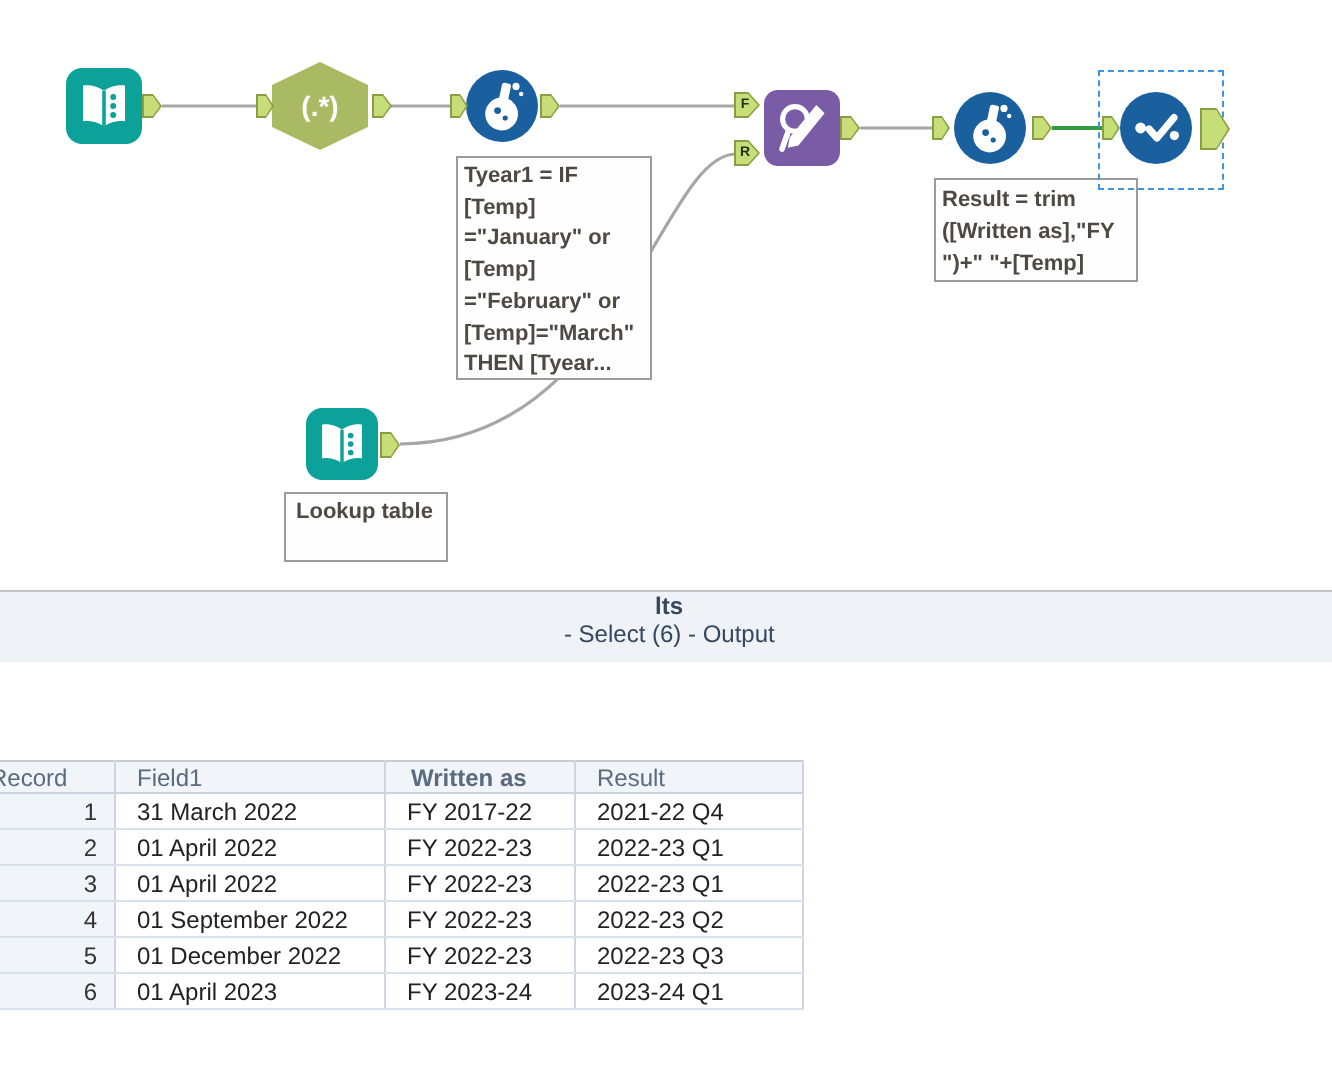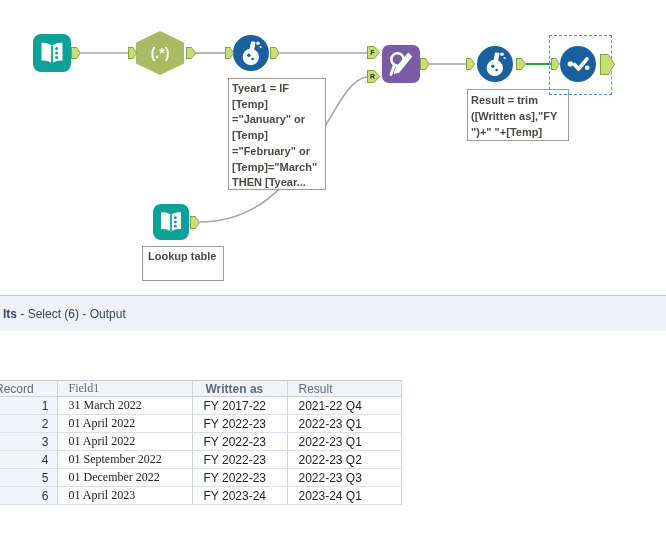--- a/index.html
+++ b/index.html
@@ -23,36 +23,36 @@
           display:flex;align-items:center;justify-content:center;
           font-size:7px;font-weight:bold;color:#1E3317;padding-right:2px;box-sizing:border-box;}
   .ann{position:absolute;z-index:2;background:#FEFEFE;border:1px solid #9B9B9B;
        font-size:11px;font-weight:bold;color:#4E4943;line-height:15.7px;
        padding:2px 3px;white-space:pre-line;box-sizing:border-box;}
   #sel-rect{position:absolute;z-index:2;border:1px dashed #3E95E5;}
 
   
   #pane-divider{position:absolute;left:0;top:295;width:666px;height:1px;background:#C3C3C3;top:295px;}
   #results-header{position:absolute;left:0;top:296px;width:666px;height:35px;background:#EFF2F7;
-      display:flex;align-items:center;font-size:12px;color:#33475E;}
+      display:flex;align-items:center;font-size:12px;color:#33475E;flex-direction:column;}
   #results-header .bold{font-weight:bold;margin-left:3px;white-space:pre;}
   #results-header .rest{white-space:pre;}
 
   #toolbar{position:absolute;left:0;top:331px;width:666px;height:47px;background:#fff;font-size:12.5px;color:#1F1F1F;}
 
   
   #grid{position:absolute;left:0;top:380px;border-collapse:collapse;table-layout:fixed;
         font-size:12px;background:#fff;}
   #grid th,#grid td{padding:0 0 0 11px;overflow:hidden;white-space:nowrap;box-sizing:border-box;
         border-right:1px solid #CBD6E2;border-bottom:1px solid #D8E1EB;text-align:left;font-weight:normal;}
   #grid th{height:16px;background:#F1F4F9;color:#5A6B7F;border-top:1px solid #C7CDD6;border-bottom:1px solid #C9D3DF;}
   #grid td{height:18px;color:#222;}
   #grid td.rec{background:#F1F4F9;text-align:right;padding:0 8px 0 0;color:#333;}
   #grid th.rec-h span{display:inline-block;margin-left:-16px;}
-  .c0{width:57px;} .c1{width:135px;font-family:Liberation Serif, serif;} .c2{width:95px;} .c3{width:114px;}
+  .c0{width:57px;} .c1{width:135px;} .c2{width:95px;} .c3{width:114px;}
 </style>
 </head>
 <body>
 
 <div id="app">
 
   <div id="canvas">
 
     <svg id="wires" width="666" height="295">
       <line x1="81" y1="53" x2="129" y2="53" stroke="#A6A6A6" stroke-width="1.6"></line>

